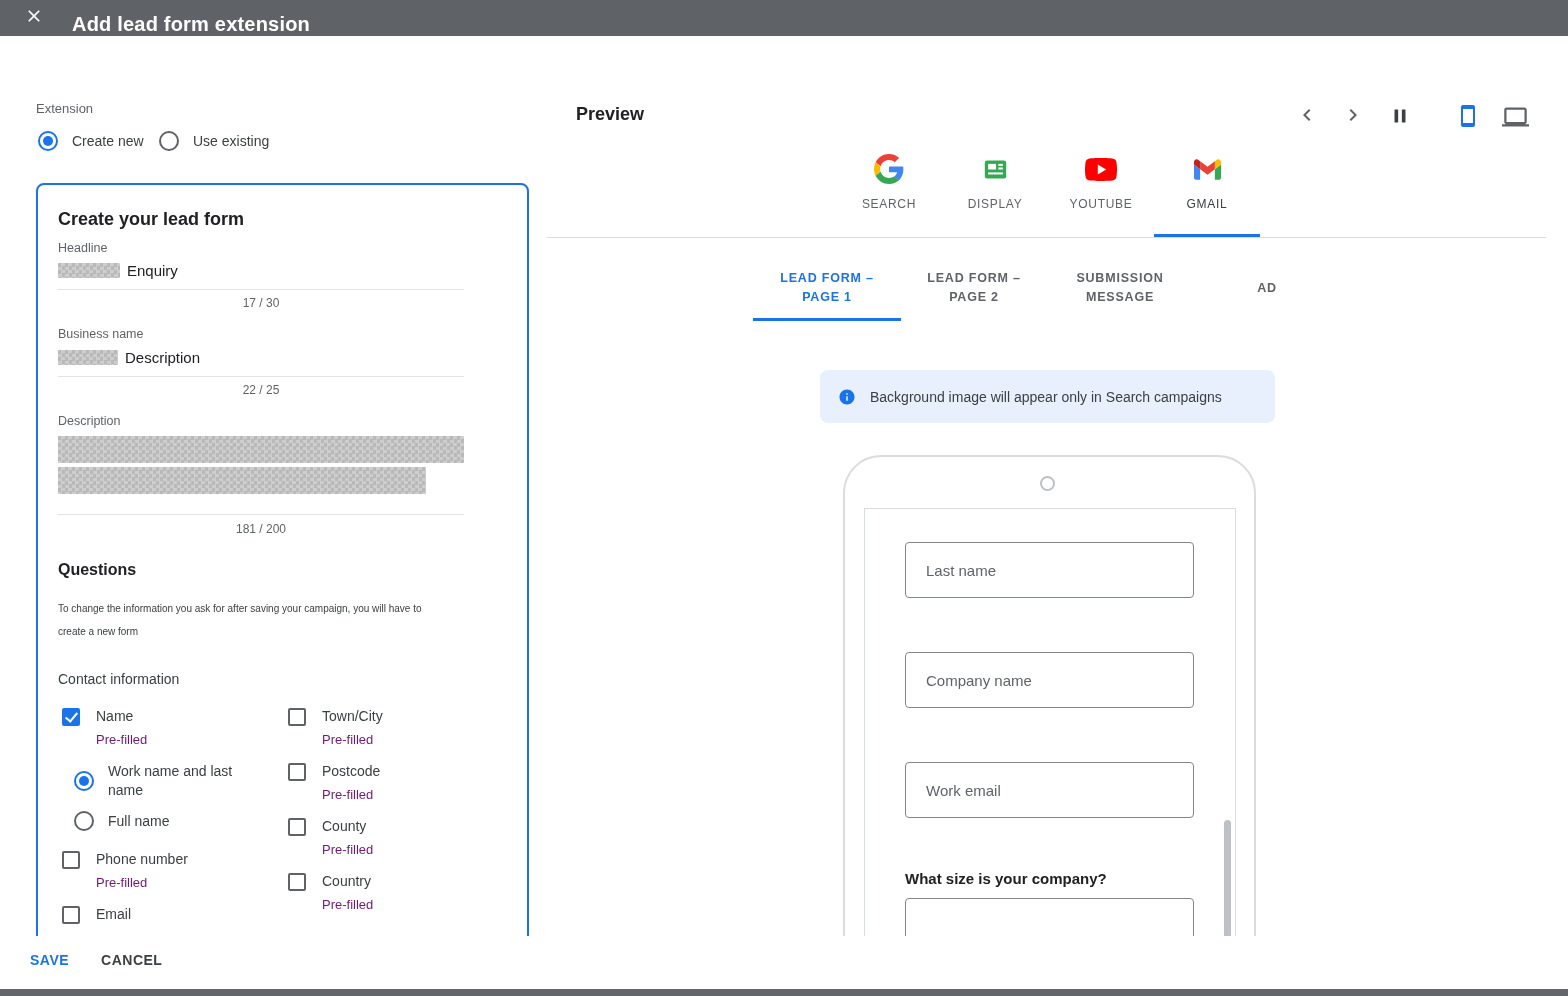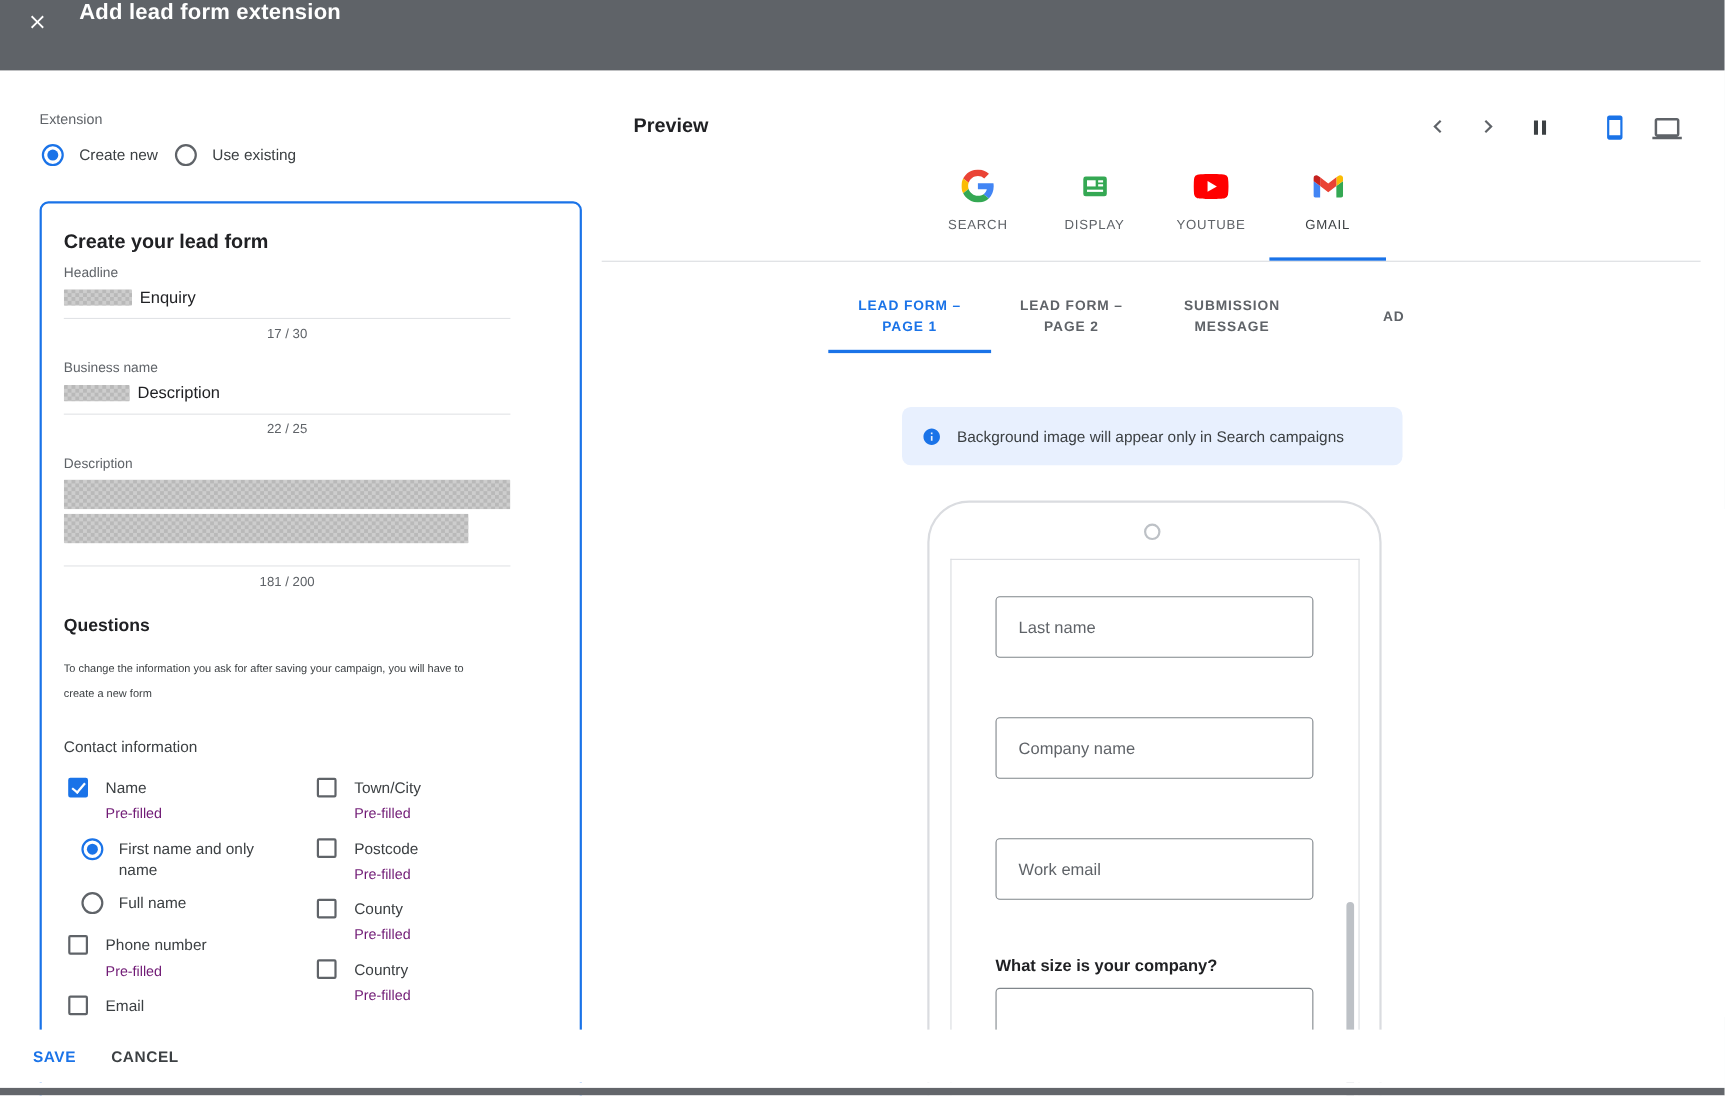--- a/index.html
+++ b/index.html
@@ -2,34 +2,34 @@
 <html><head>
 <meta charset="utf-8">
 <style>
   *{margin:0;padding:0;box-sizing:border-box}
   html,body{background:#e8eaed}
   body{font-family:"Liberation Sans",sans-serif;-webkit-font-smoothing:antialiased}
   .app{position:relative;width:1568px;height:996px;background:#fff;overflow:hidden}
   .abs{position:absolute}
 
   
-  .topbar{position:absolute;top:0;left:0;right:0;height:64px;background:#5f6368;display:flex;align-items:flex-start;z-index:30}
+  .topbar{position:absolute;top:0;left:0;right:0;height:36px;background:#5f6368;display:flex;align-items:flex-end;z-index:30}
   .topbar .close{width:40px;height:40px;margin-left:14px;border:none;background:transparent;display:flex;align-items:center;justify-content:center;cursor:pointer}
   .topbar h1{color:#fff;font-size:20px;font-weight:700;margin-left:18px;letter-spacing:.2px}
 
   .content{position:absolute;top:52px;left:0;right:0;bottom:0;background:#fff}
 
   
   .radio{width:20px;height:20px;border:2px solid #5f6368;border-radius:50%;position:relative;flex:none;background:#fff}
   .radio.on{border-color:#1a73e8}
   .radio.on::after{content:"";position:absolute;inset:3px;border-radius:50%;background:#1a73e8}
   .cb{width:18px;height:18px;border:2px solid #5f6368;border-radius:2px;position:relative;flex:none;background:#fff}
   .cb.on{background:#1a73e8;border-color:#1a73e8}
   .cb.on::after{content:"";position:absolute;left:4px;top:0;width:5px;height:10px;border:solid #fff;border-width:0 2px 2px 0;transform:rotate(40deg)}
-  .opt{display:flex;align-items:flex-start;gap:16px;cursor:pointer}
+  .opt{display:flex;align-items:center;gap:16px;cursor:pointer}
   .opt.rrow{gap:14px}
   .opt .lbl{font-size:14px;color:#3c4043;line-height:19px}
   .prefilled{font-size:13px;color:#701a75;cursor:pointer;display:inline-block}
 
   
   .section-label{font-size:13px;color:#5f6368}
   .card{position:absolute;border:2px solid #1a73e8;border-radius:8px;background:#fff}
   .card-title{font-size:18px;font-weight:700;color:#202124}
   .flabel{font-size:12.5px;color:#5f6368}
   .fvalue{font-size:15px;color:#202124;display:flex;align-items:center;cursor:text}
@@ -123,21 +123,21 @@
       <div class="abs contact-label" style="left:20px;top:486px">Contact information</div>
 
       <div class="abs opt" style="left:24px;top:522px">
         <span class="cb on"></span>
         <span class="lbl">Name</span>
       </div>
       <span class="abs prefilled" style="left:58px;top:547px">Pre-filled</span>
 
       <div class="abs opt rrow" style="left:36px;top:577px">
         <span class="radio on"></span>
-        <span class="lbl" style="width:140px">First name and only name</span>
+        <span class="lbl" style="width:140px">Work name and last name</span>
       </div>
       <div class="abs opt rrow" style="left:36px;top:626px">
         <span class="radio"></span>
         <span class="lbl">Full name</span>
       </div>
 
       <div class="abs opt" style="left:24px;top:665px">
         <span class="cb"></span>
         <span class="lbl">Phone number</span>
       </div>

